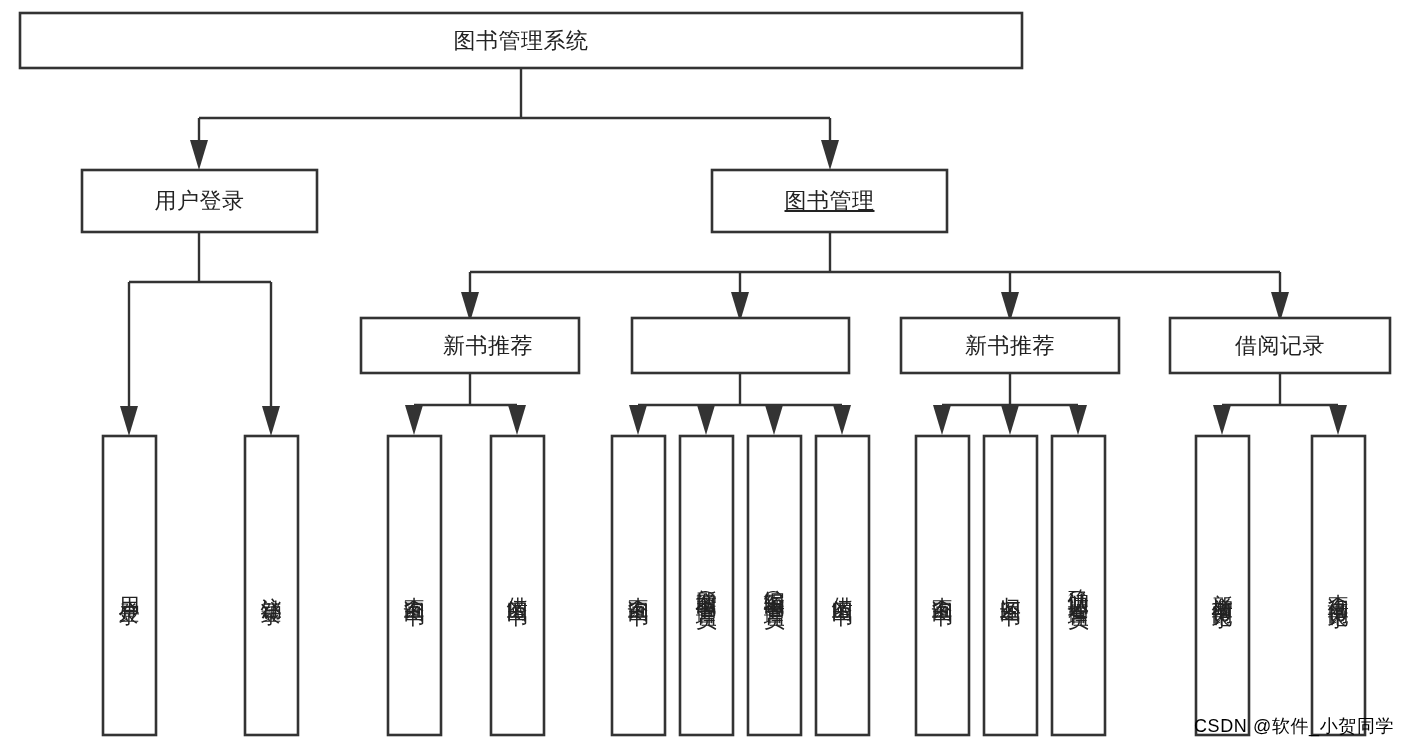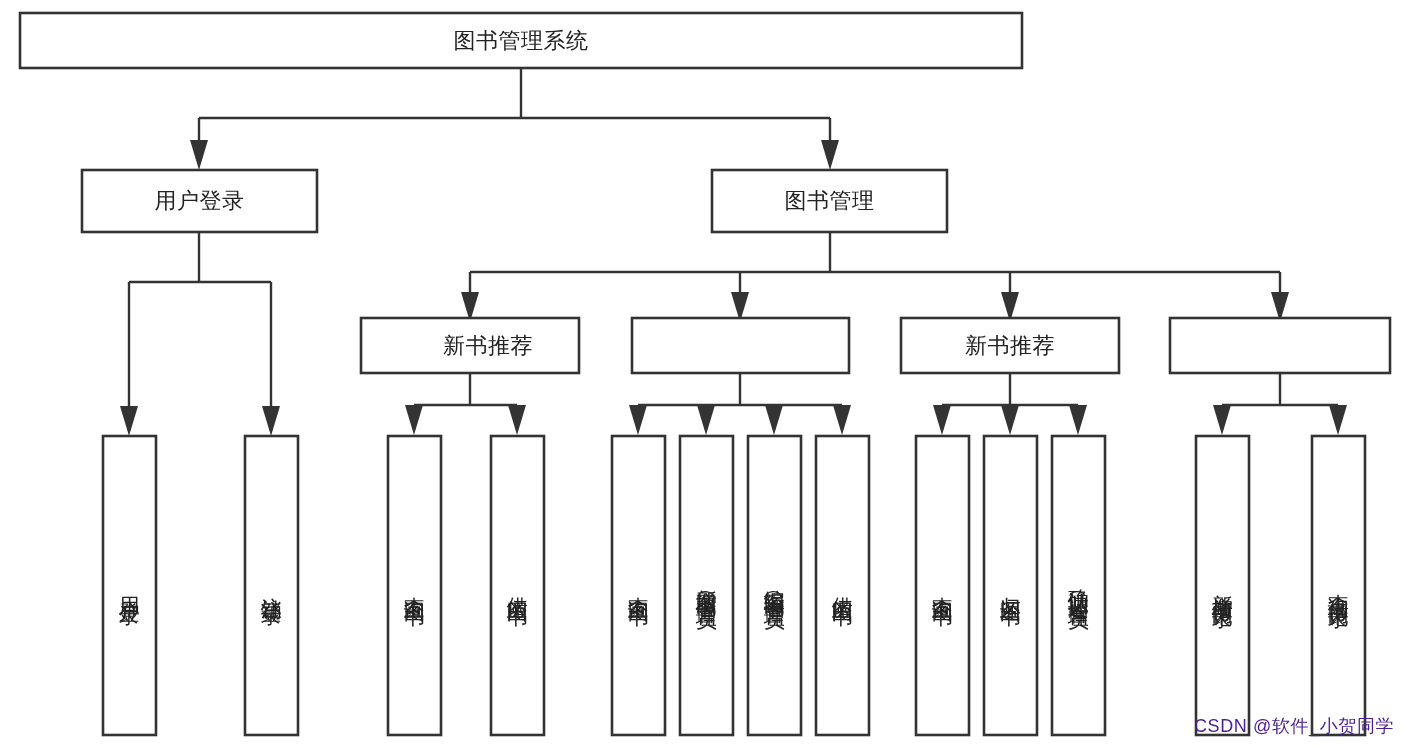--- a/index.html
+++ b/index.html
@@ -58,21 +58,21 @@
   .node-label.vert {
     writing-mode: vertical-rl;
     text-orientation: upright;
     font-size: 21px;
     line-height: 1.12;
     letter-spacing: 3px;
     white-space: normal;
   }
   .watermark {
     position: absolute;
-    color: #4c1d95;
+    color: #000000;
     font-size: 18px;
     letter-spacing: 0.6px;
     white-space: nowrap;
     user-select: none;
   }
 </style>
 </head>
 <body>
 
 <div id="diagram-root">
@@ -180,27 +180,28 @@
 
     <rect class="node-rect" x="1196" y="436" width="53" height="299"></rect>
     <rect class="node-rect" x="1312" y="436" width="53" height="299"></rect>
 
   </svg>
 
   <div class="node-label horiz" style="left:20px; top:13px; width:1002px; height:55px;">图书管理系统</div>
 
   <div class="node-label horiz" style="left:82px; top:170px; width:235px; height:62px;">用户登录</div>
 
-  <div class="node-label horiz" style="left:712px; top:170px; width:235px; height:62px;">图书管理</div>
+  <div class="node-label horiz" style="left:712px; top:170px; width:235px; height:62px;text-decoration:underline;">图书管理</div>
 
   <div class="node-label horiz" style="left:361px; top:318px; width:254px; height:55px;">新书推荐</div>
 
 
   <div class="node-label horiz" style="left:901px; top:318px; width:218px; height:55px;">新书推荐</div>
 
+  <div class="node-label horiz" style="left:1170px; top:318px; width:220px; height:55px;">借阅记录</div>
 
   <div class="node-label vert" style="left:103px; top:436px; width:53px; height:299px;">用户登录</div>
   <div class="node-label vert" style="left:245px; top:436px; width:53px; height:299px;">注销登录</div>
 
   <div class="node-label vert" style="left:388px; top:436px; width:53px; height:299px;">查询图书</div>
   <div class="node-label vert" style="left:491px; top:436px; width:53px; height:299px;">借阅图书</div>
 
   <div class="node-label vert" style="left:612px; top:436px; width:53px; height:299px;">查询图书</div>
   <div class="node-label vert" style="left:680px; top:436px; width:53px; height:299px;">新增图书（管理员）</div>
   <div class="node-label vert" style="left:748px; top:436px; width:53px; height:299px;">编辑图书（管理员）</div>

